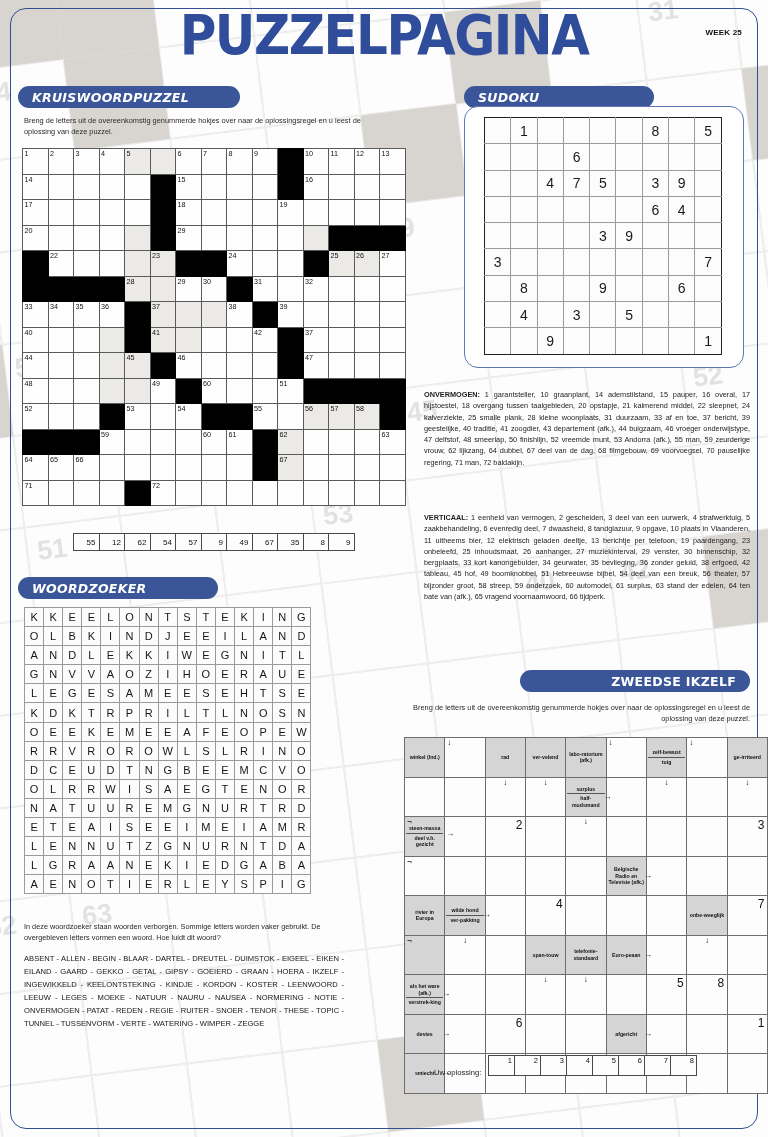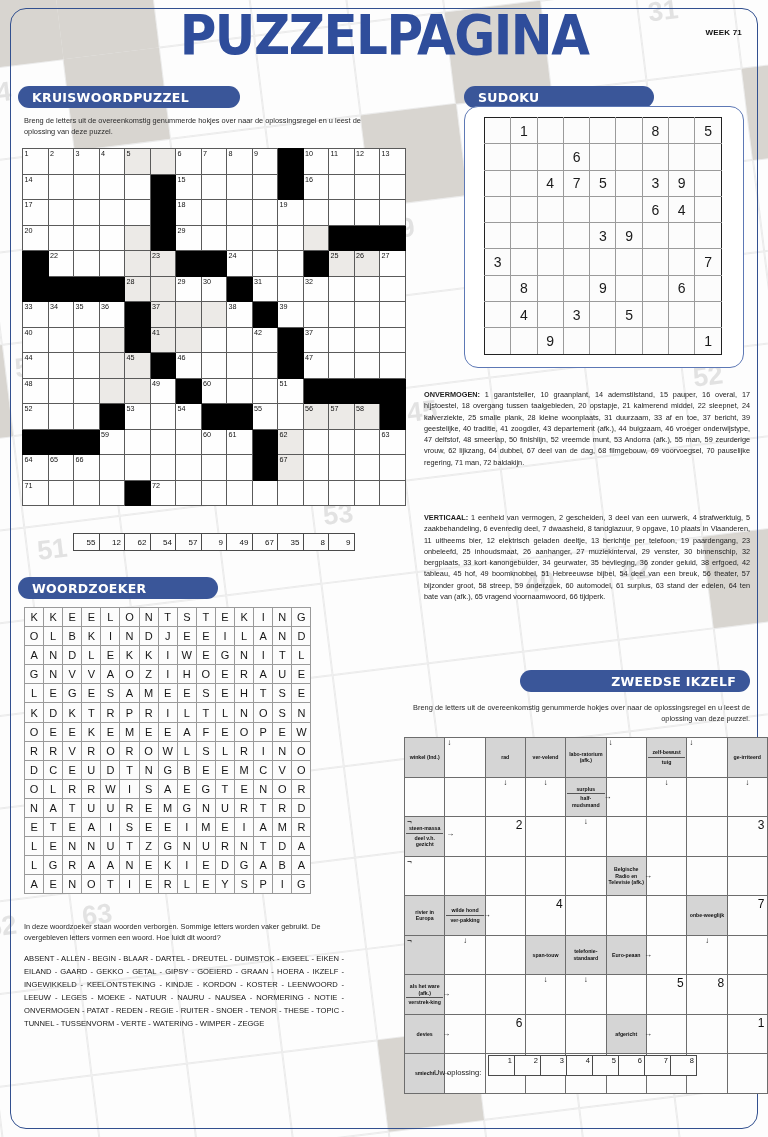--- a/index.html
+++ b/index.html
@@ -57,21 +57,21 @@
   }
 
   
   .sec-head {
     position: absolute; height: 22px; border-radius: 11px;
     background: #3a5699; color: #fff;
     font-size: 12.5px; font-weight: 700; letter-spacing: .3px;
     display: flex; align-items: center;
     font-family: "DejaVu Sans", sans-serif;
   }
-  .sec-head.left { padding-left: 14px; justify-content: flex-start; }
+  .sec-head.left { padding-left: 14px; justify-content: flex-start; font-style: italic; }
   .sec-head.right { padding-right: 14px; justify-content: flex-end; }
 
   .intro {
     position: absolute; font-size: 7.4px; color: #2a2a2a; line-height: 1.5;
   }
   .intro.right { text-align: right; }
 
   
   #cw-wrap { position: absolute; left: 22px; top: 148px; }
   table.cw { border-collapse: collapse; }
@@ -343,21 +343,21 @@
       <div class="wm-num" style="left:682px;top:746px;">40</div>
     </div>
 
   <div id="frame"></div>
 
   <div class="content">
 
     <div id="masthead">
       <span class="title"><span>PUZZEL</span><span class="thin">PAGINA</span></span>
     </div>
-    <div id="week">WEEK 71</div>
+    <div id="week">WEEK 25</div>
 
     <div class="sec-head left" style="left:18px; top:86px; width:222px;">
       <span>KRUISWOORDPUZZEL</span>
     </div>
     <div class="intro" style="left:24px; top:115px; width:345px;">Breng de letters uit de overeenkomstig genummerde hokjes over naar de oplossingsregel en u leest de oplossing van deze puzzel.</div>
 
     <div id="cw-wrap">
       <table class="cw">
           <tbody id="cw-body">
             <tr>

